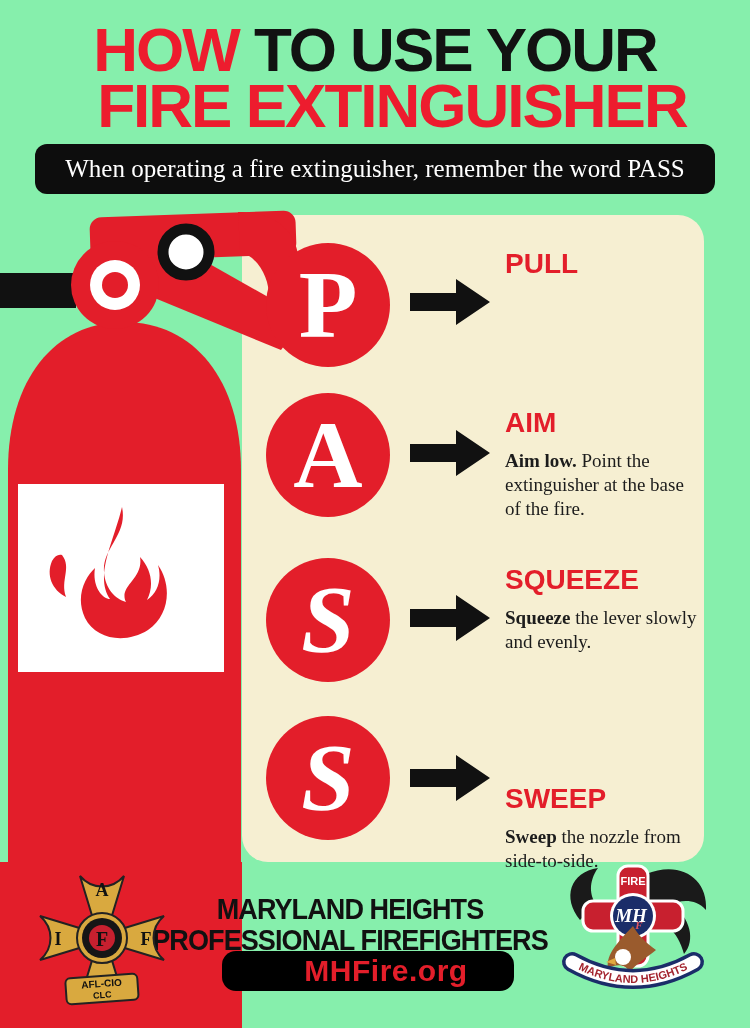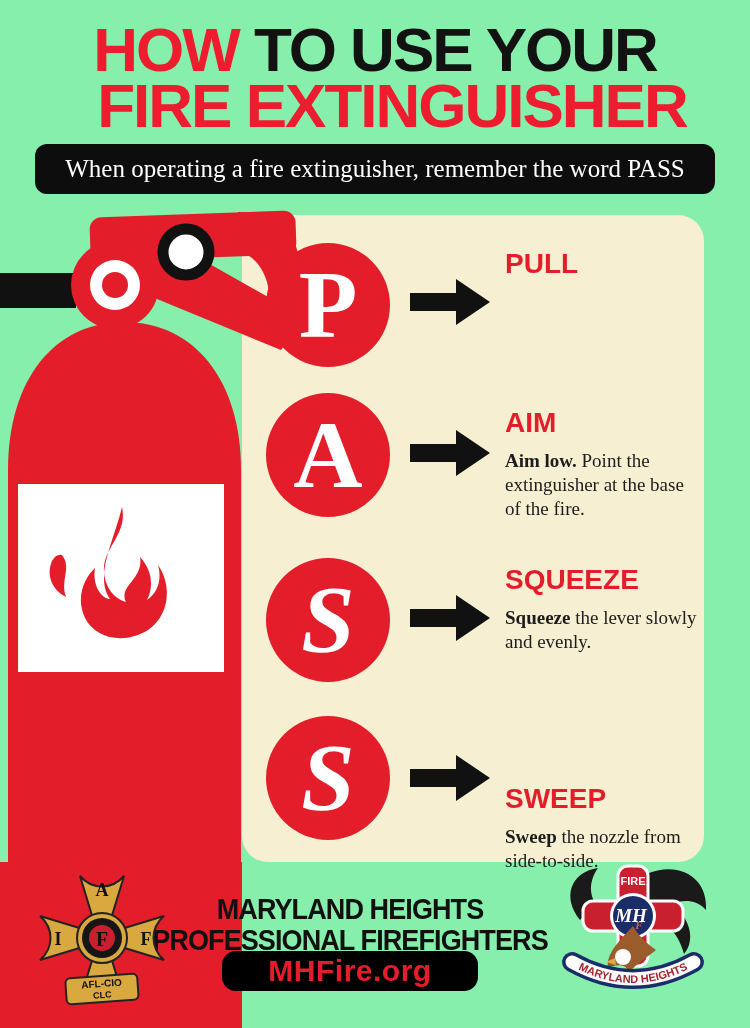--- a/index.html
+++ b/index.html
@@ -48,21 +48,21 @@
   .step p{margin:7px 0 0 0;font-family:"Liberation Serif",serif;font-size:19px;line-height:24px;
           color:#1c1c1c;white-space:pre-line;}
   .step p b{font-weight:bold;}
 
   
   .org{position:absolute;top:893px;left:130px;width:440px;text-align:center;color:#111;
        font-weight:800;font-size:30px;line-height:31px;letter-spacing:-1px;
        transform:scaleX(0.9);transform-origin:center;}
   .site{position:absolute;left:222px;top:951px;width:256px;height:40px;background:#000;
         border-radius:14px;display:flex;align-items:center;justify-content:center;
-        color:var(--red);font-weight:900;font-size:30px;letter-spacing:0.5px;}
+        color:var(--red);font-weight:900;font-size:30px;letter-spacing:0.5px;padding-left:36px;}
   .logo-iaff{position:absolute;left:36px;top:872px;}
   .logo-dept{position:absolute;left:550px;top:858px;}
 </style>
 </head>
 <body>
 
 <div class="poster">
 
   <div class="title">
     <span class="l1"><span class="red">HOW</span><span> TO USE YOUR</span></span>

